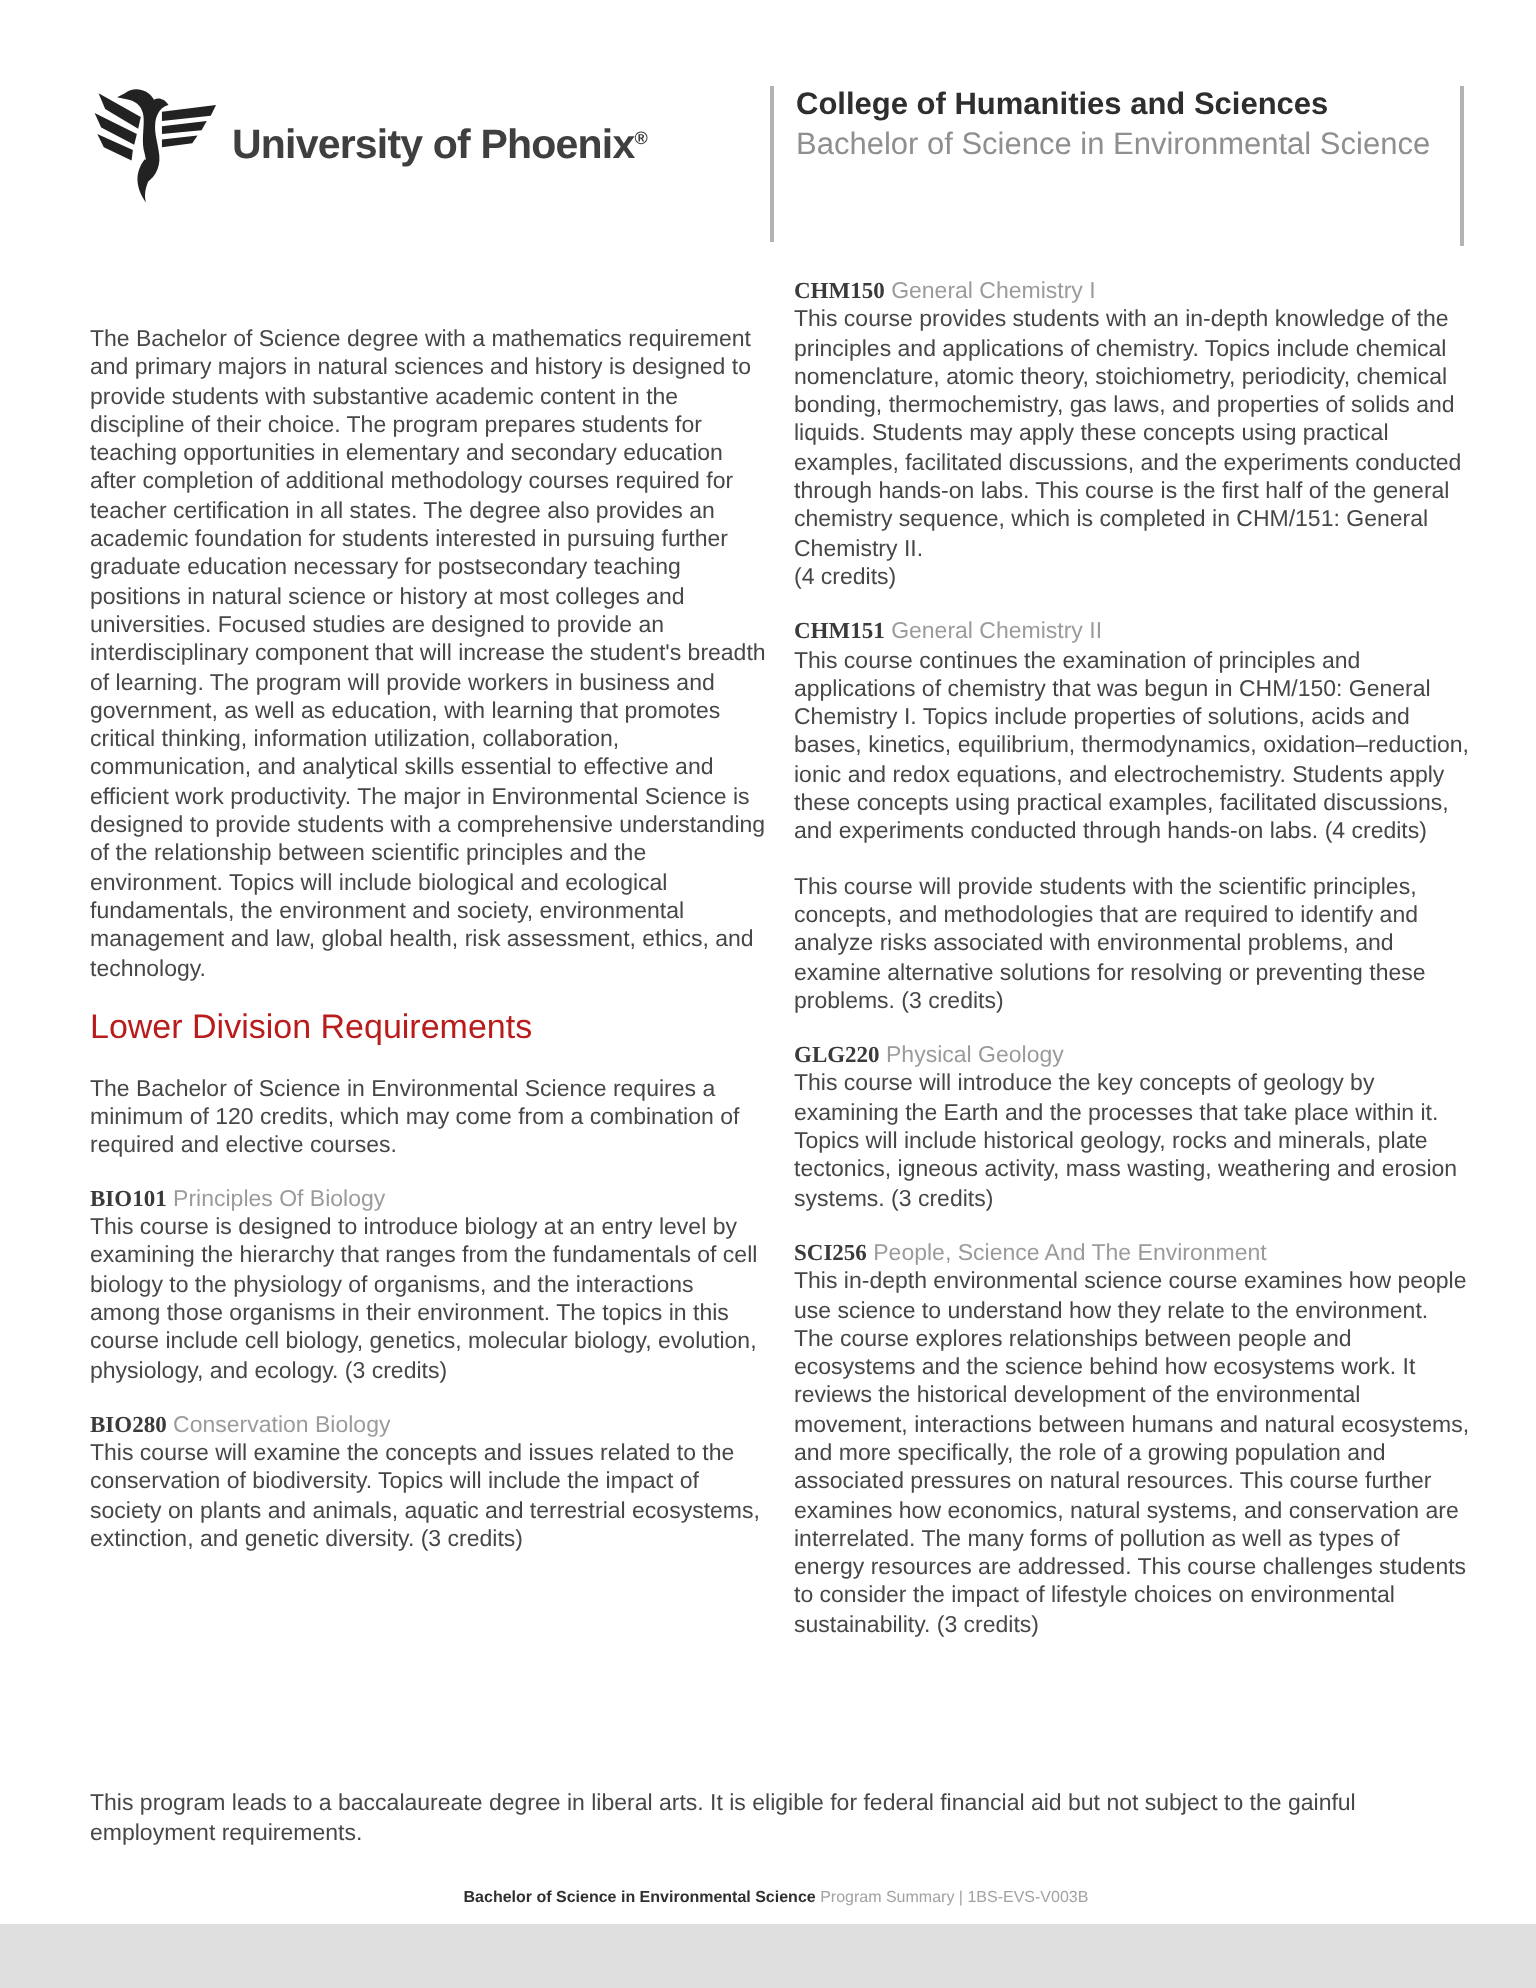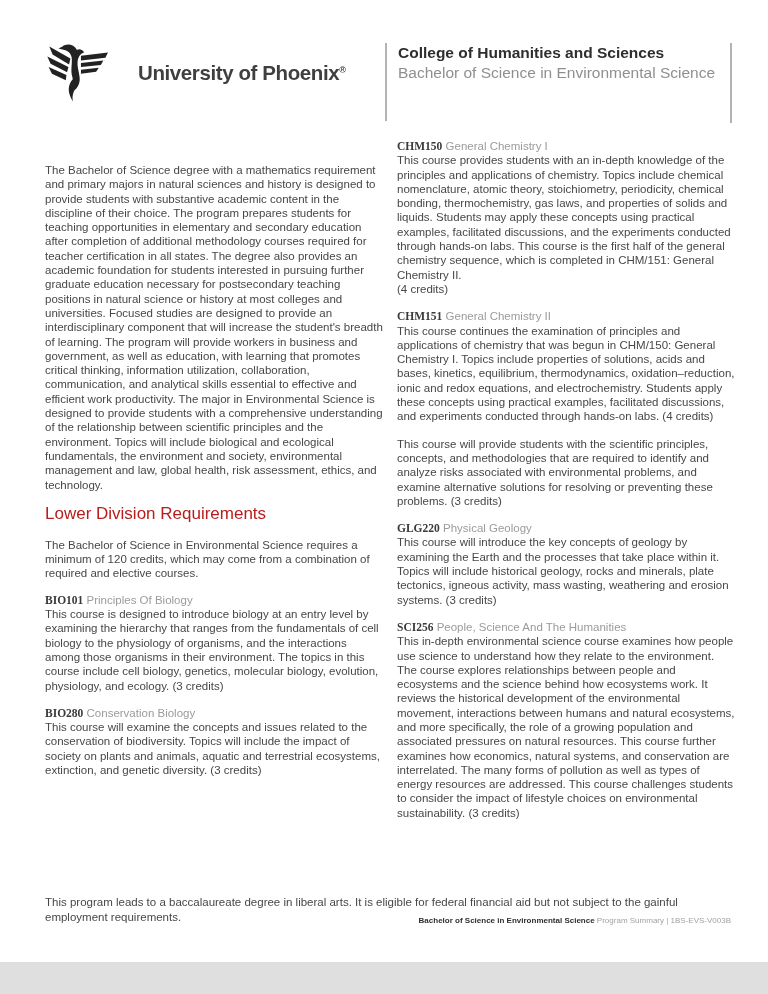--- a/index.html
+++ b/index.html
@@ -6,21 +6,21 @@
   body {
     width: 768px; height: 994px;
     background: #ffffff;
     font-family: "Liberation Sans", sans-serif;
     position: relative;
     overflow: hidden;
     -webkit-font-smoothing: antialiased;
   }
 
   
-  .header { position: absolute; left: 44px; top: 40px; display: flex; align-items: center; gap: 22px; }
+  .header { position: absolute; left: 44px; top: 40px; display: flex; align-items: center; }
   .logo-icon { width: 66px; height: 66px; margin-right: 6px; }
   .logo-icon svg { display: block; width: 66px; height: 66px; }
   .wordmark { font-size: 20.5px; font-weight: bold; color: #3f3f3f; letter-spacing: -0.4px; white-space: nowrap; }
   .reg-mark { font-size: 9px; vertical-align: 7px; font-weight: bold; }
 
   .vline { position: absolute; top: 43px; width: 2px; height: 78px; background: #b3b3b3; }
   .vline-left { left: 385px; }
   .vline-right { left: 730px; height: 80px; }
 
   .title-block { position: absolute; left: 398px; top: 43px; width: 322px; }
@@ -45,22 +45,22 @@
   .course-code { font-weight: bold; color: #3a3a3a; font-family: Liberation Serif, serif; }
   .course-title { color: #9b9b9b; }
   .course-desc { white-space: pre-line; }
 
   
   .footnote {
     position: absolute; left: 45px; top: 895px; width: 692px;
     font-size: 11.5px; line-height: 14.8px; color: #474747; margin: 0;
   }
   .footer-bar {
-    position: absolute; left: 45px; top: 916px; width: 686px;
-    display: flex; justify-content: flex-end; align-items: baseline;
+    position: absolute; left: 45px; top: 944px; width: 686px;
+    display: flex; justify-content: center; align-items: baseline;
     font-size: 8px; line-height: 10px; color: #a2a2a2;
   }
   .footer-program { font-weight: bold; color: #2f2f2f; }
   .footer-left { white-space: nowrap; }
   .bottom-band { position: absolute; left: 0; bottom: 0; width: 768px; height: 32px; background: #dfdfdf; }
 </style>
 </head>
 <body>
 
 <div class="header">
@@ -141,21 +141,21 @@
     <div>
       <span class="course-code">GLG220</span>
       <span class="course-title">Physical Geology</span>
     </div>
     <div class="course-desc">This course will introduce the key concepts of geology by examining the Earth and the processes that take place within it. Topics will include historical geology, rocks and minerals, plate tectonics, igneous activity, mass wasting, weathering and erosion systems. (3 credits)</div>
   </div>
 
   <div class="course">
     <div>
       <span class="course-code">SCI256</span>
-      <span class="course-title">People, Science And The Humanities</span>
+      <span class="course-title">People, Science And The Environment</span>
     </div>
     <div class="course-desc">This in-depth environmental science course examines how people use science to understand how they relate to the environment. The course explores relationships between people and ecosystems and the science behind how ecosystems work. It reviews the historical development of the environmental movement, interactions between humans and natural ecosystems, and more specifically, the role of a growing population and associated pressures on natural resources. This course further examines how economics, natural systems, and conservation are interrelated. The many forms of pollution as well as types of energy resources are addressed. This course challenges students to consider the impact of lifestyle choices on environmental sustainability. (3 credits)</div>
   </div>
 </div>
 
 <p class="footnote">This program leads to a baccalaureate degree in liberal arts. It is eligible for federal financial aid but not subject to the gainful employment requirements.</p>
 
 <div class="footer-bar">
   <span class="footer-left"><span class="footer-program">Bachelor of Science in Environmental Science</span><span> Program Summary | 1</span></span>
   <span>BS-EVS-V003B</span>

